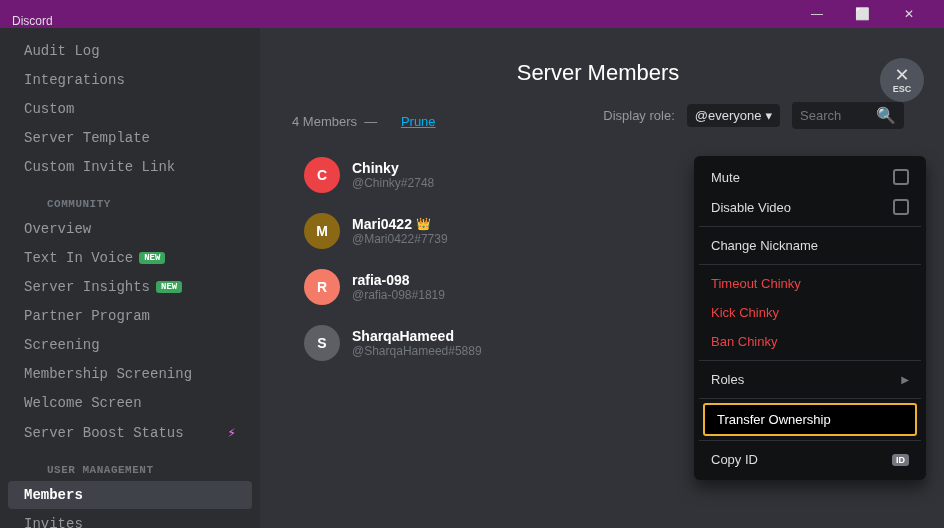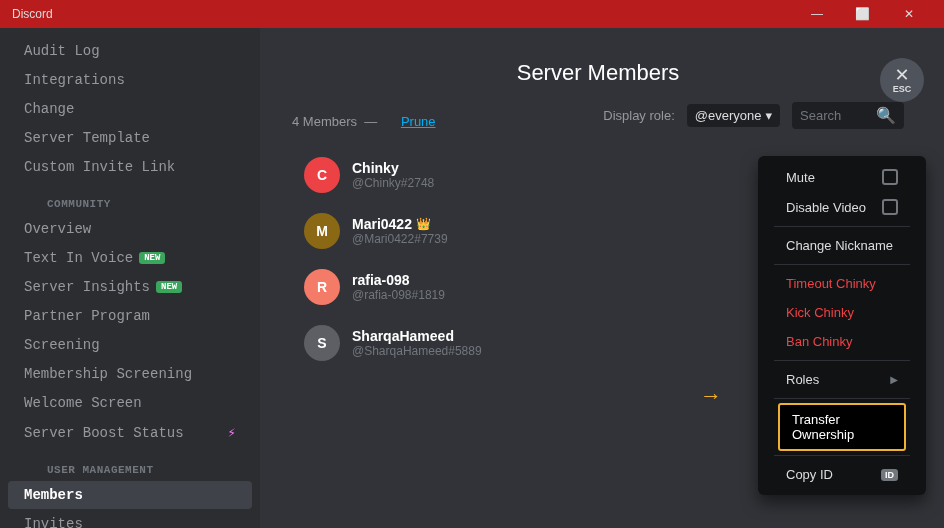--- a/index.html
+++ b/index.html
@@ -211,22 +211,22 @@
     }
     .esc-x { font-size: 18px; color: #dcddde; font-weight: 300; line-height: 1; }
     .esc-label { font-size: 9px; color: #dcddde; font-weight: 600; }
     
     .context-menu {
       position: absolute;
       top: 128px;
       right: 18px;
       background: #111214;
       border-radius: 6px;
-      padding: 6px 16px;
-      width: 168px;
+      padding: 6px 5px;
+      width: 232px;
       z-index: 100;
       box-shadow: 0 8px 16px rgba(0,0,0,0.5);
     }
     .ctx-item {
       display: flex;
       align-items: center;
       padding: 7px 12px;
       font-size: 13px;
       color: #dcddde;
       cursor: pointer;
@@ -264,24 +264,24 @@
     .arrow-indicator {
       position: absolute;
       right: 222px;
       top: 352px;
       font-size: 22px;
       color: #f0b132;
       font-weight: 700;
     }
     
     .win-title-bar {
-      background: #b91c1c;
+      background: #701a75;
       height: 28px;
       display: flex;
-      align-items: center;
+      align-items: flex-end;
       padding: 0 12px;
       flex-shrink: 0;
     }
     .win-title {
       color: #dcddde;
       font-size: 12px;
     }
     .win-controls {
       margin-left: auto;
       display: flex;
@@ -316,21 +316,21 @@
 
   <div class="sidebar">
 
     <div class="sidebar-item">
       <span>Audit Log</span>
     </div>
     <div class="sidebar-item">
       <span>Integrations</span>
     </div>
     <div class="sidebar-item">
-      <span>Change</span>
+      <span>Custom</span>
     </div>
     <div class="sidebar-item">
       <span>Server Template</span>
     </div>
     <div class="sidebar-item">
       <span>Custom Invite Link</span>
     </div>
 
     <div class="sidebar-section-label">COMMUNITY</div>
     <div class="sidebar-item">

